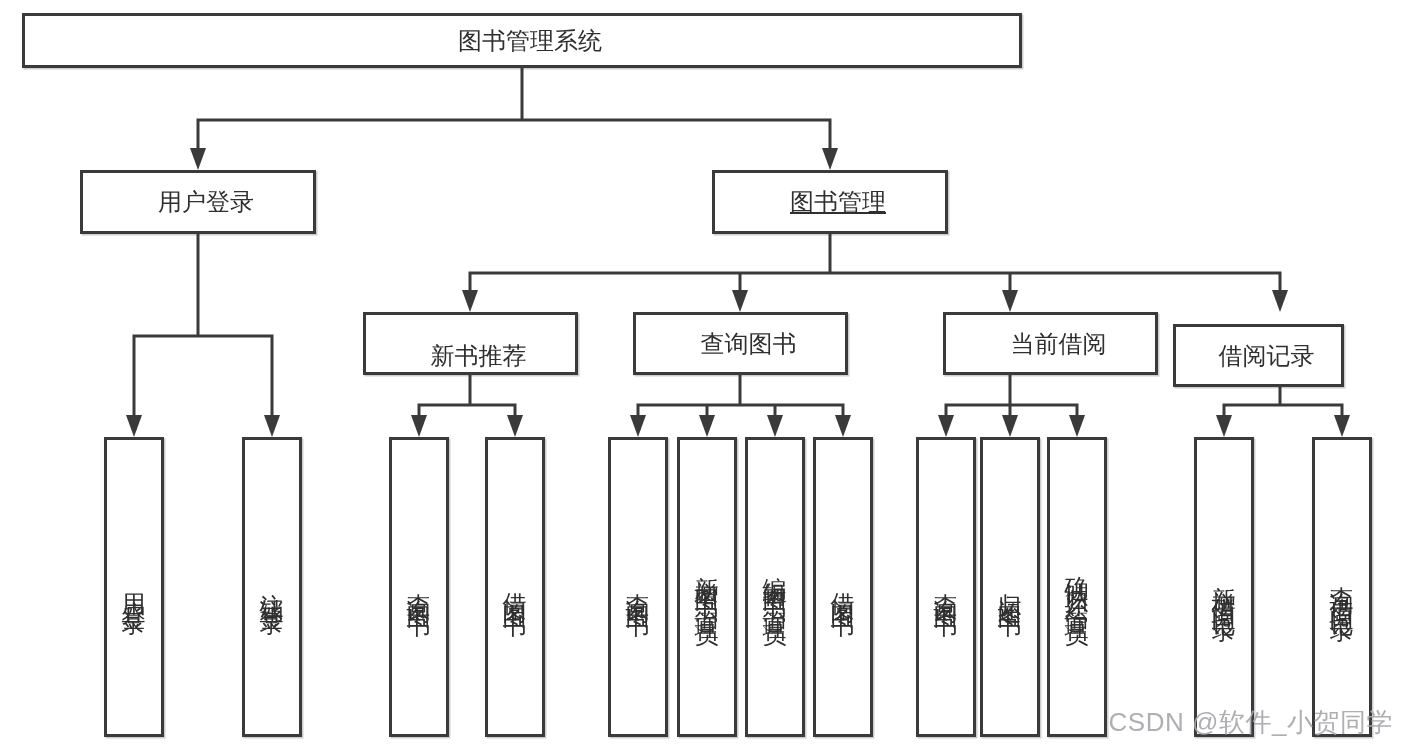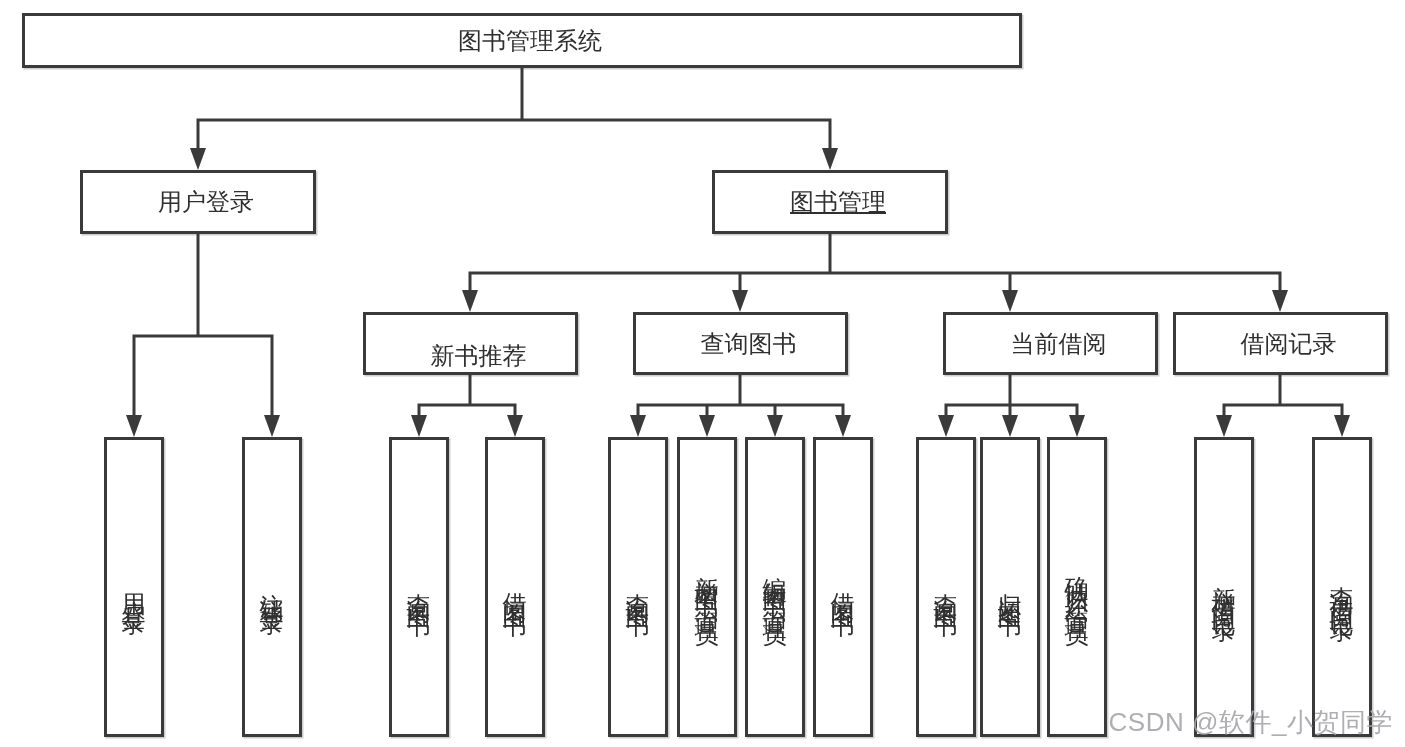--- a/index.html
+++ b/index.html
@@ -61,21 +61,21 @@
   }
   
   .n-root  { left: 22px;  top: 13px;  width: 1000px; height: 55px; }
   
   .n-login { left: 80px;  top: 170px; width: 236px; height: 64px; }
   .n-mgmt  { left: 712px; top: 170px; width: 236px; height: 64px; text-decoration: underline; }
   
   .n-rec   { left: 363px;  top: 312px; width: 215px; height: 63px; align-items: flex-end; }
   .n-bb    { left: 633px;  top: 312px; width: 215px; height: 63px; }
   .n-cb    { left: 903px;  top: 312px; width: 215px; height: 63px; margin-left: 40px; }
-  .n-br    { left: 1173px; top: 312px; width: 215px; height: 63px; }
+  .n-br    { left: 1173px; top: 324px; width: 171px; height: 63px; }
   
   .l-login1 { left: 104px;  }
   .l-login2 { left: 242px;  }
   .l-rec1   { left: 389px;  }
   .l-rec2   { left: 485px;  }
   .l-bb1    { left: 608px;  }
   .l-bb2    { left: 677px;  }
   .l-bb3    { left: 745px;  }
   .l-bb4    { left: 813px;  }
   .l-cb1    { left: 916px;  }

